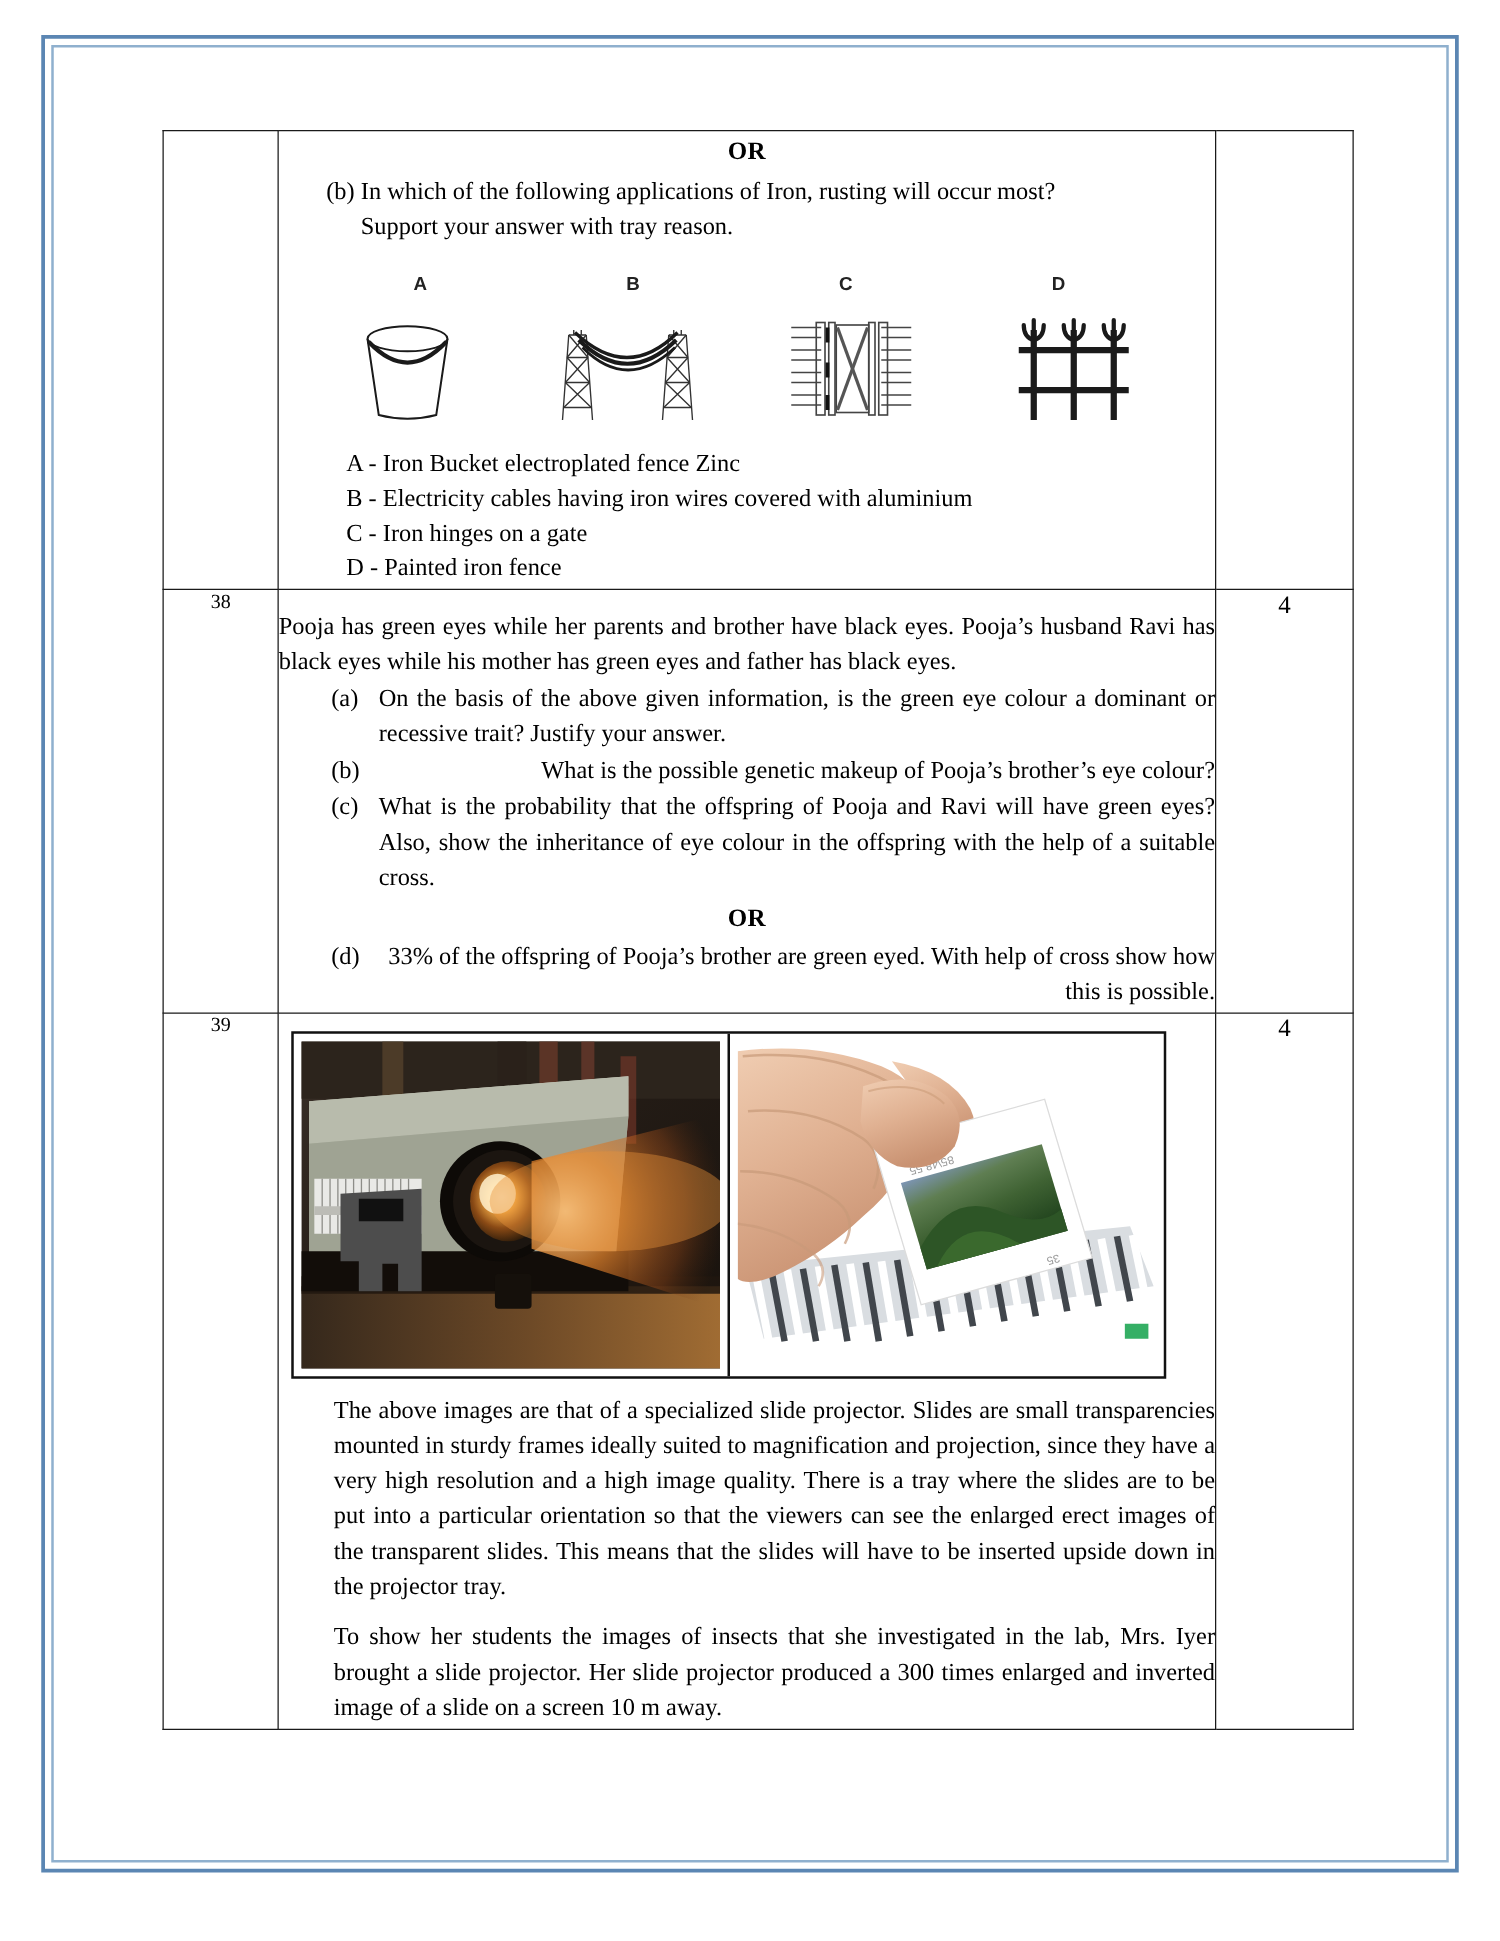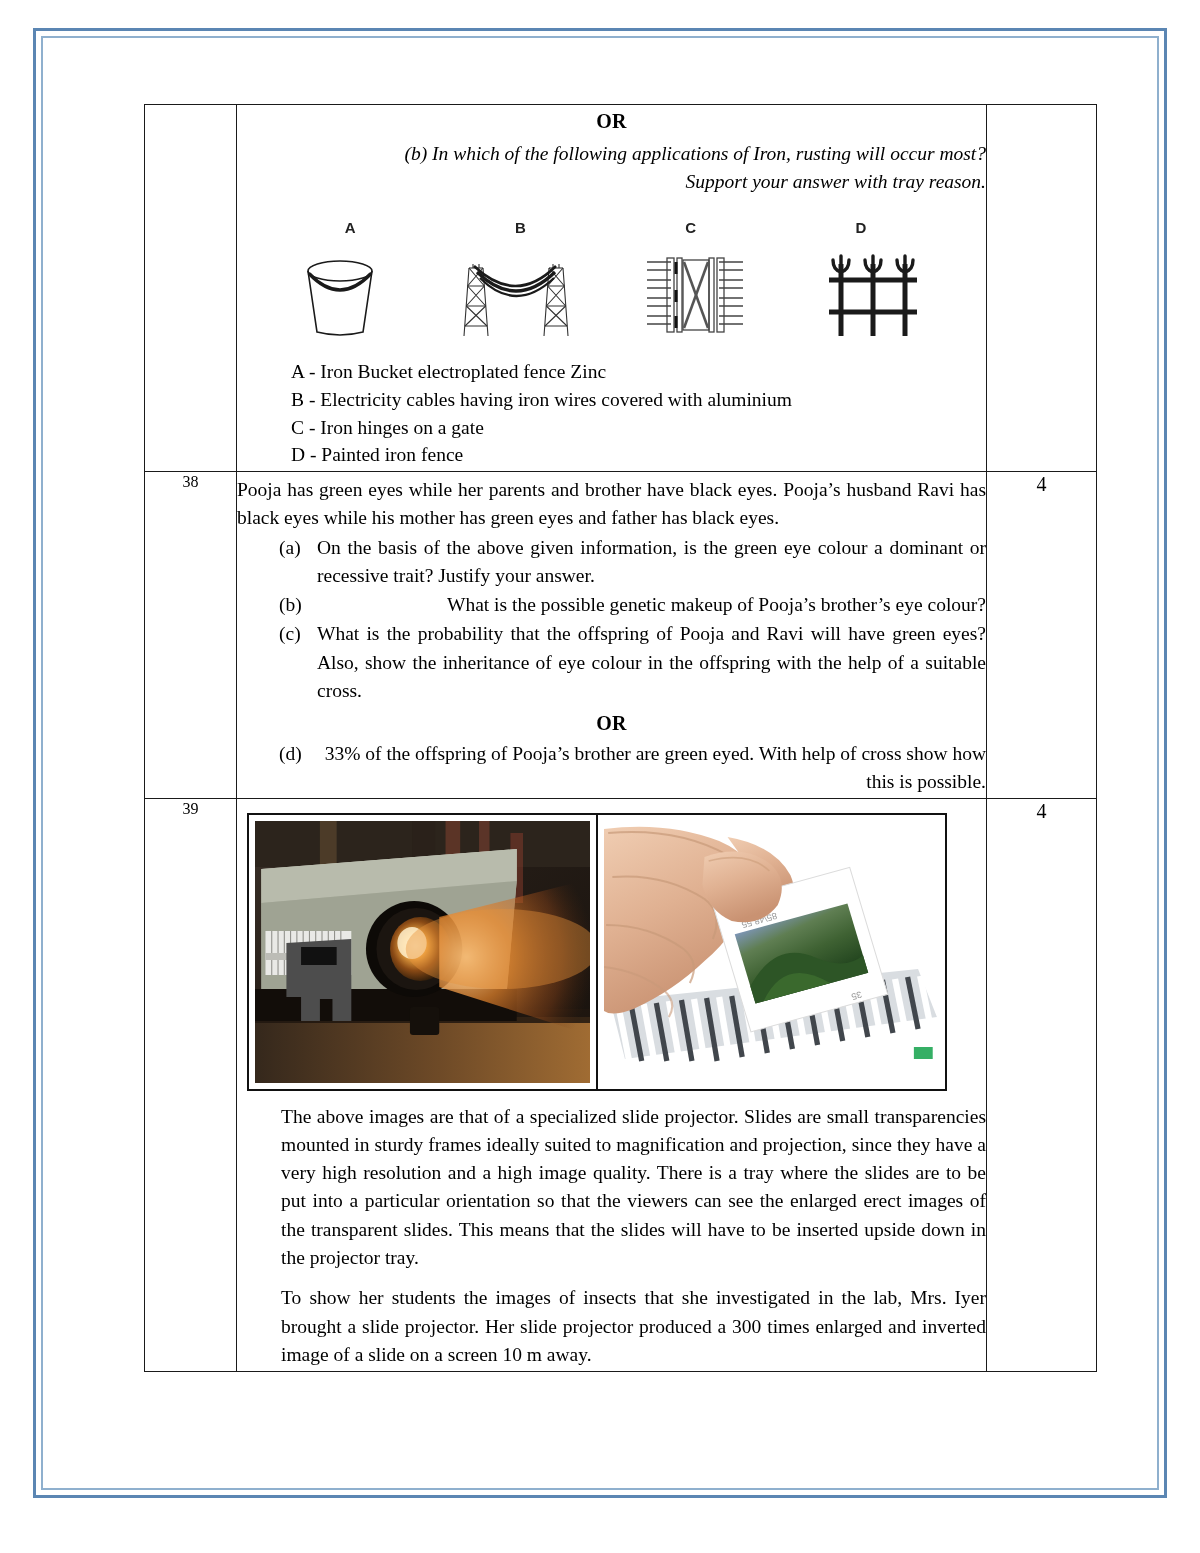--- a/index.html
+++ b/index.html
@@ -32,21 +32,21 @@
     top: 36px;
     width: 1118px;
     height: 1454px;
     border: 2px solid #8fb0ce;
     box-sizing: border-box;
   }
 
   
   .qtable {
     position: absolute;
-    left: 144px;
+    left: 130px;
     top: 104px;
     width: 952px;
     border-collapse: collapse;
     table-layout: fixed;
   }
   .qtable td {
     border: 1.3px solid #1a1a1a;
     vertical-align: top;
     padding: 0;
   }
@@ -76,29 +76,28 @@
     text-align: center;
     font-weight: bold;
     font-size: 20px;
     margin: 2px 0 4px 0;
     letter-spacing: 0.2px;
   }
 
   .para-just {
     text-align: justify;
     text-justify: inter-word;
-    margin: 4px 0 0 0;
+    margin: 16px 0 0 0;
   }
 
   .hang-b {
     margin: 0 0 0 8px;
     text-indent: -26px;
     padding-left: 56px;
-    text-align: right;
-    font-style: italic;
+    text-align: left;
   }
 
   
   .subitem {
     display: flex;
     margin: 1px 0 1px 42px;
   }
   .subitem .lbl {
     flex: 0 0 38px;
     text-align: left;

